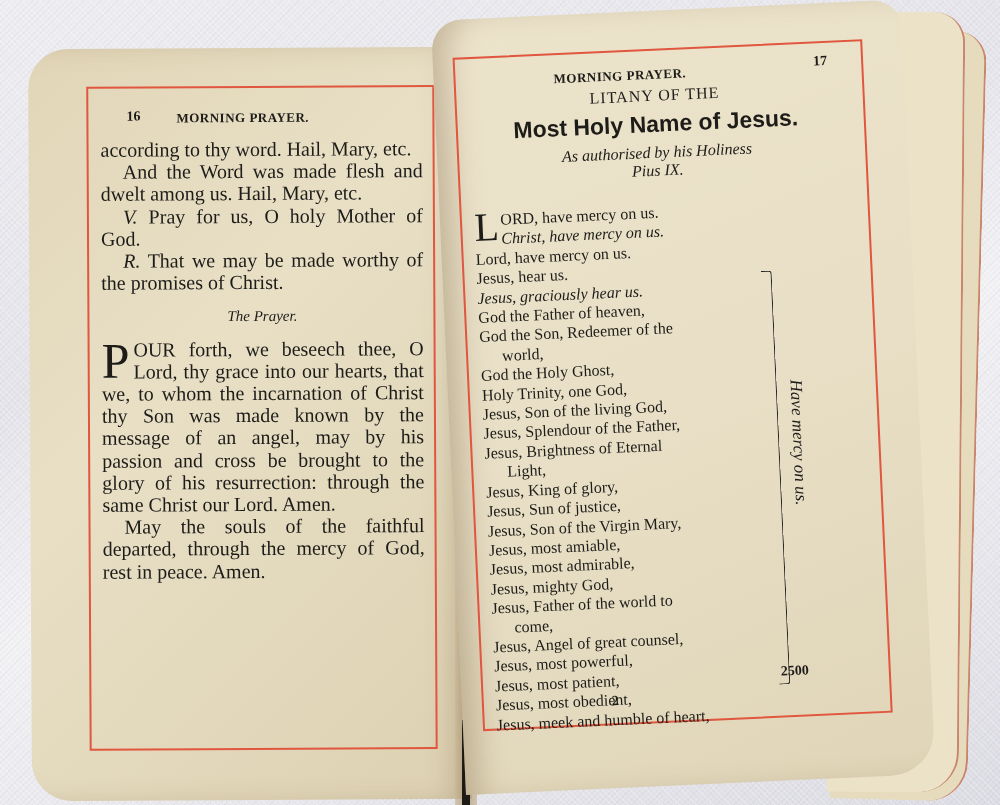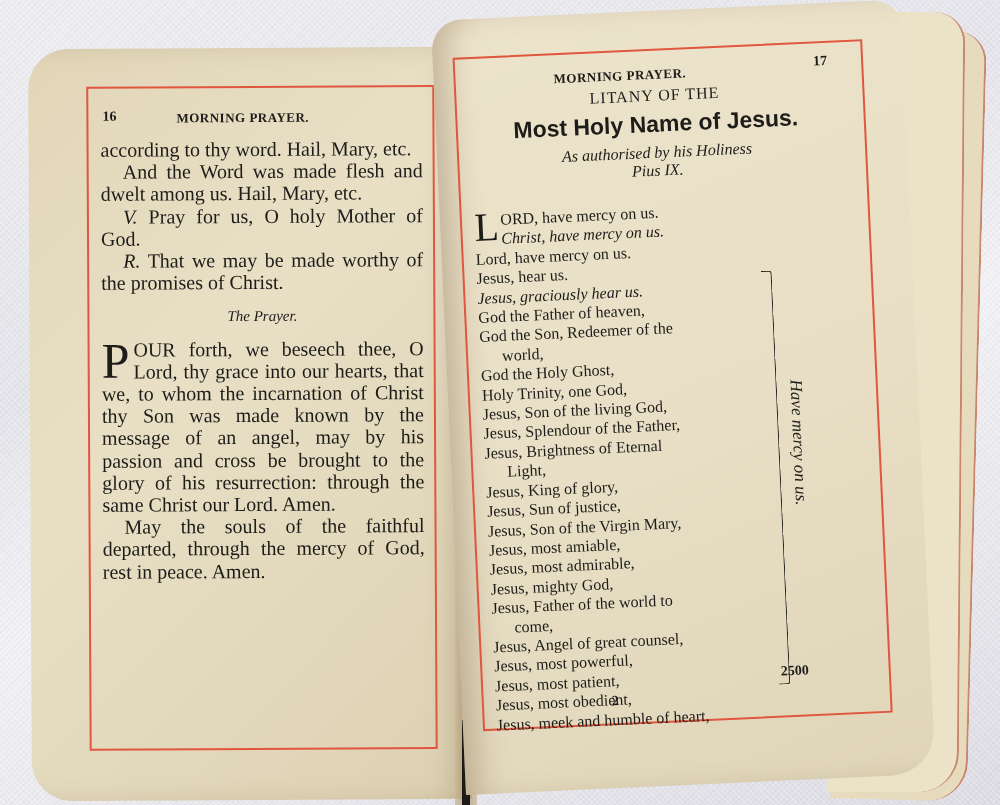--- a/index.html
+++ b/index.html
@@ -85,21 +85,21 @@
 </head>
 <body>
 
 <div class="cloth"></div>
 
 <div class="back-page bp1"></div>
 <div class="back-page bp2"></div>
 
 <div class="left-page">
   <div class="frame"></div>
-  <div class="page-no text" style="left:74px;top:60px;">16</div>
+  <div class="page-no text" style="left:98px;top:60px;">16</div>
   <div class="running-head text" style="left:148px;top:62px;">MORNING PRAYER.</div>
 
   <div class="lp-body text">
     <p>according to thy word. Hail, Mary, etc.</p>
     <p class="ind">And the Word was made flesh and dwelt among us. Hail, Mary, etc.</p>
     <p class="ind"><i>V.</i><span> Pray for us, O holy Mother of God.</span></p>
     <p class="ind"><i>R.</i><span> That we may be made worthy of the promises of Christ.</span></p>
     <p class="center">The Prayer.</p>
     <p><span class="dropcap">P</span><span>OUR forth, we beseech thee, O Lord, thy grace into our hearts, that we, to whom the incarnation of Christ thy Son was made known by the message of an angel, may by his passion and cross be brought to the glory of his resurrection: through the same Christ our Lord. Amen.</span></p>
     <p class="ind">May the souls of the faithful departed, through the mercy of God, rest in peace. Amen.</p>

